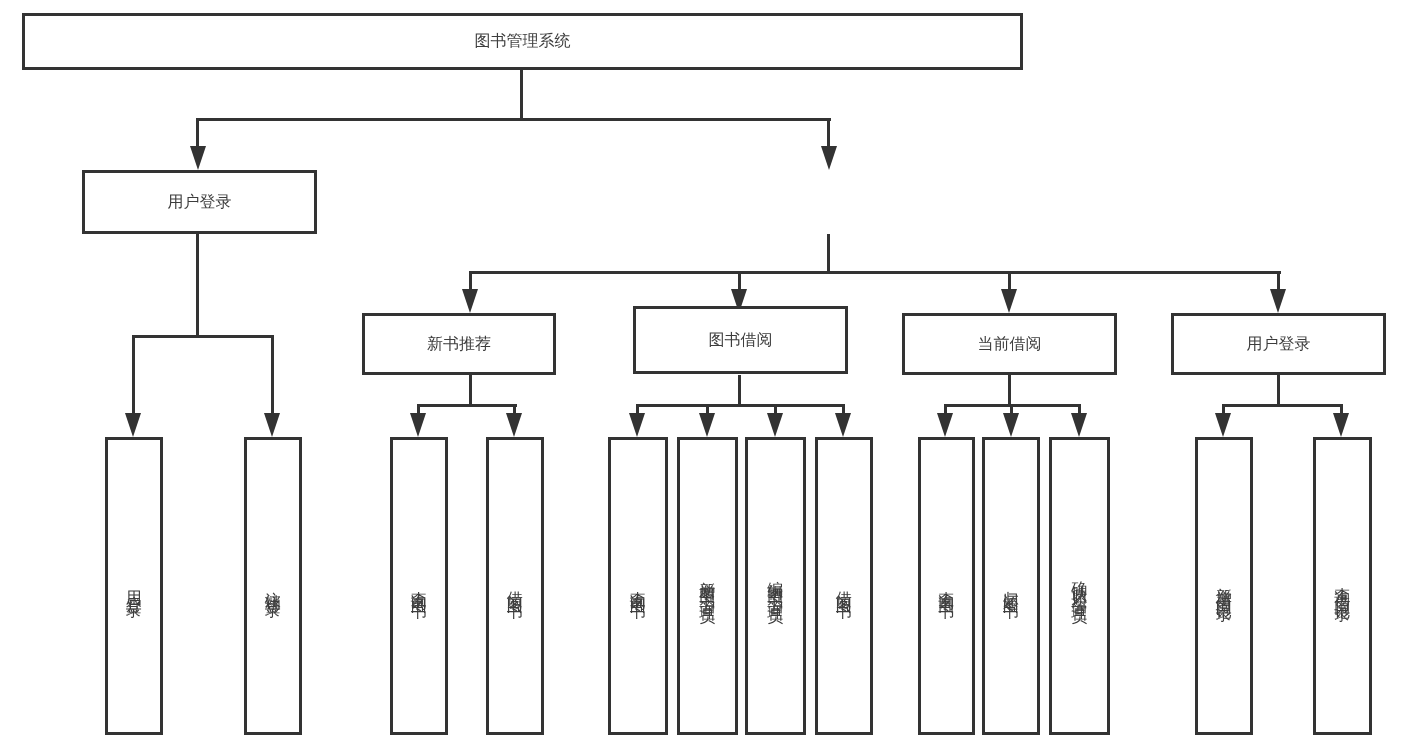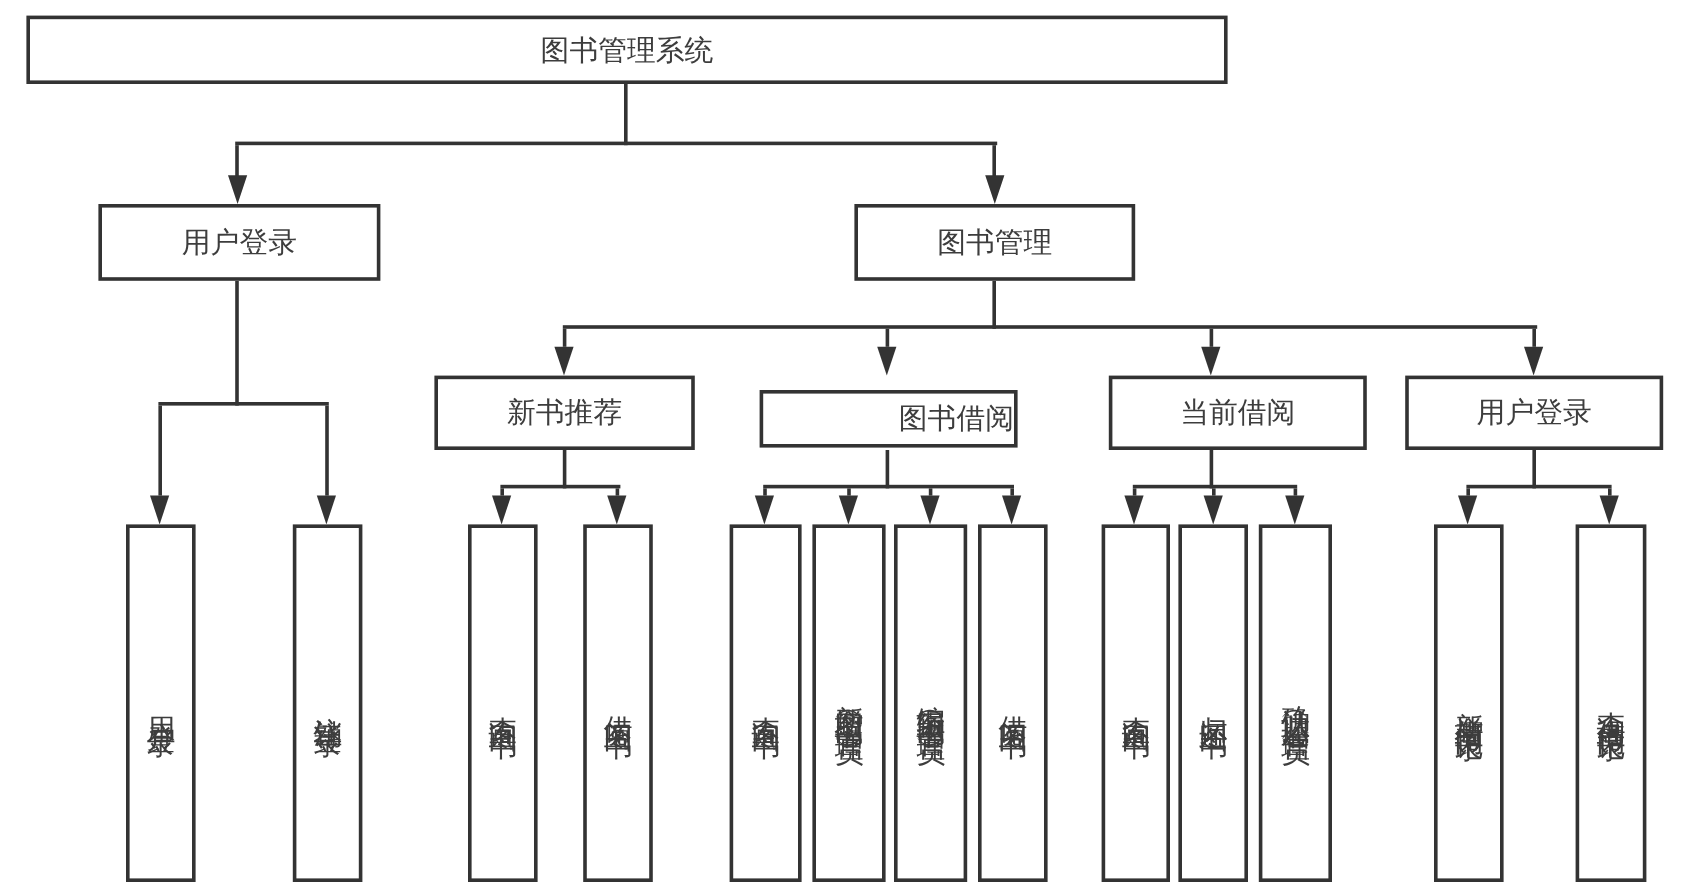--- a/index.html
+++ b/index.html
@@ -6,21 +6,21 @@
     --line:#333333;
     --text:#3d3d3d;
   }
   html,body{margin:0;padding:0;background:#ffffff;}
   body{font-family:"DejaVu Sans","Liberation Sans",sans-serif;}
   .canvas{position:relative;width:1405px;height:747px;background:#ffffff;overflow:hidden;}
   .box{
     position:absolute;box-sizing:border-box;background:#ffffff;
     border:3px solid var(--line);
     display:flex;align-items:center;justify-content:center;
-    color:var(--text);font-size:24px;z-index:1;
+    color:var(--text);font-size:16px;z-index:1;
   }
   .box .vtext{
     writing-mode:vertical-rl;text-orientation:mixed;
     letter-spacing:4px;line-height:1.1;
   }
   .ln{position:absolute;background:var(--line);z-index:0;}
   .arr{
     position:absolute;width:0;height:0;z-index:0;
     border-left:8px solid transparent;border-right:8px solid transparent;
     border-top:24px solid var(--line);
@@ -42,49 +42,46 @@
   <div class="ln" style="left:520px;top:69px;width:3px;height:52px;"></div>
   <div class="ln" style="left:196px;top:118px;width:635px;height:3px;"></div>
   <div class="ln" style="left:196px;top:121px;width:3px;height:26px;"></div>
   <div class="arr" style="left:190px;top:146px;"></div>
   <div class="ln" style="left:827px;top:121px;width:3px;height:26px;"></div>
   <div class="arr" style="left:821px;top:146px;"></div>
 
   <div class="box" style="left:82px;top:170px;width:235px;height:64px;">
     <span>用户登录</span>
   </div>
-  <div class="box" style="left:712px;top:170px;width:234px;height:64px;">
-    <span>图书管理</span>
-  </div>
 
   <div class="ln" style="left:196px;top:234px;width:3px;height:104px;"></div>
   <div class="ln" style="left:132px;top:335px;width:142px;height:3px;"></div>
   <div class="ln" style="left:132px;top:338px;width:3px;height:75px;"></div>
   <div class="arr" style="left:125px;top:413px;"></div>
   <div class="ln" style="left:271px;top:338px;width:3px;height:75px;"></div>
   <div class="arr" style="left:264px;top:413px;"></div>
 
   <div class="ln" style="left:827px;top:234px;width:3px;height:40px;"></div>
   <div class="ln" style="left:469px;top:271px;width:812px;height:3px;"></div>
   <div class="ln" style="left:469px;top:274px;width:3px;height:15px;"></div>
   <div class="arr" style="left:462px;top:289px;"></div>
   <div class="ln" style="left:738px;top:274px;width:3px;height:15px;"></div>
   <div class="arr" style="left:731px;top:289px;"></div>
   <div class="ln" style="left:1008px;top:274px;width:3px;height:15px;"></div>
   <div class="arr" style="left:1001px;top:289px;"></div>
   <div class="ln" style="left:1277px;top:274px;width:3px;height:15px;"></div>
   <div class="arr" style="left:1270px;top:289px;"></div>
 
-  <div class="box" style="left:362px;top:313px;width:217px;height:62px;">
+  <div class="box" style="left:362px;top:313px;width:194px;height:62px;">
     <span>新书推荐</span>
   </div>
-  <div class="box" style="left:633px;top:325px;width:215px;height:48px;justify-content:flex-end;">
+  <div class="box" style="left:633px;top:306px;width:215px;height:68px;">
     <span>图书借阅</span>
   </div>
-  <div class="box" style="left:924px;top:313px;width:215px;height:62px;">
+  <div class="box" style="left:902px;top:313px;width:215px;height:62px;">
     <span>当前借阅</span>
   </div>
   <div class="box" style="left:1171px;top:313px;width:215px;height:62px;">
     <span>用户登录</span>
   </div>
 
   <div class="ln" style="left:469px;top:375px;width:3px;height:32px;"></div>
   <div class="ln" style="left:417px;top:404px;width:100px;height:3px;"></div>
   <div class="ln" style="left:417px;top:407px;width:3px;height:6px;"></div>
   <div class="arr" style="left:410px;top:413px;"></div>

